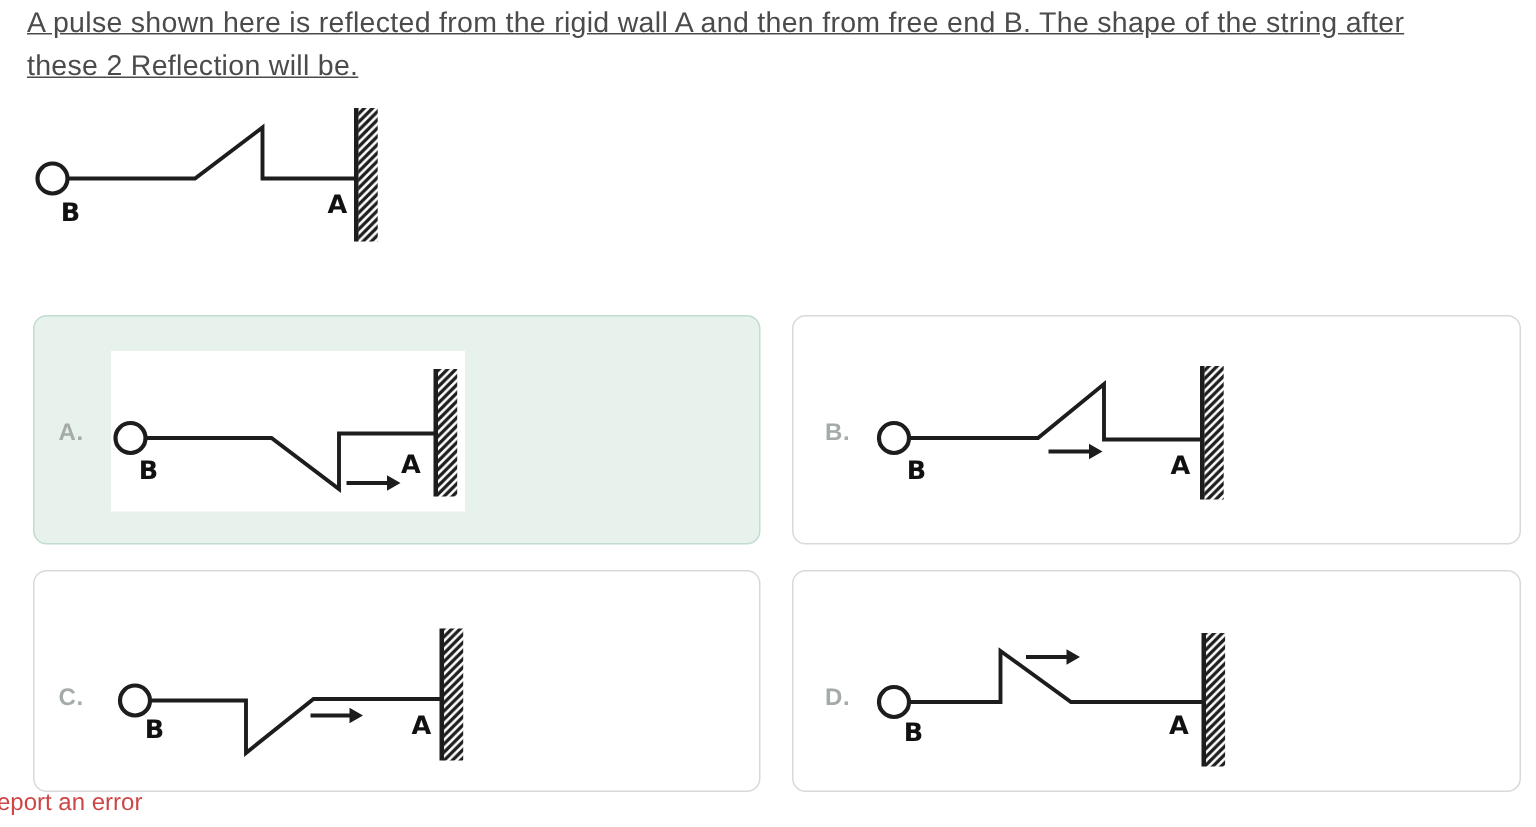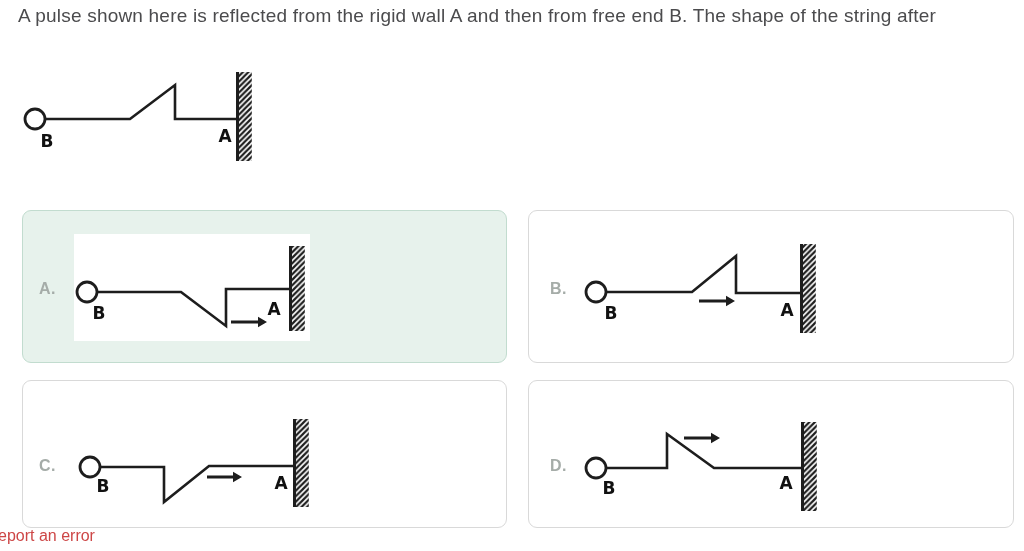--- a/index.html
+++ b/index.html
@@ -2,21 +2,21 @@
 <html><head>
 <meta charset="utf-8">
 <style>
   html,body{margin:0;padding:0;background:#fff;}
   .page{
     position:relative;width:1024px;height:551px;background:#fff;
     font-family:"Liberation Sans",sans-serif;overflow:hidden;
   }
   .q-line{
     position:absolute;left:18px;white-space:nowrap;
-    font-size:19px;letter-spacing:.2px;color:#4b4b4d;
+    font-size:19px;letter-spacing:.2px;color:#4b4b4d;text-decoration:underline;
   }
   .q1{top:5px;}
   .q2{top:34px;}
 
   .card{
     position:absolute;background:#fff;border:1px solid #d9d9d9;border-radius:9px;
     box-sizing:border-box;
   }
   .card.selected{background:#e7f2ec;border:1px solid #c2dccf;}
   .card-a{left:22px;top:210px;width:485px;height:153px;}
@@ -60,20 +60,21 @@
 
   <svg width="0" height="0" style="position:absolute" aria-hidden="true">
     <defs>
       <pattern id="hatch" width="5.5" height="5.5" patternUnits="userSpaceOnUse">
         <path d="M-1 6.5L6.5 -1M-1 1L1 -1M4.5 6.5L6.5 4.5" stroke="#1d1d1d" stroke-width="2.2"></path>
       </pattern>
     </defs>
   </svg>
 
   <div class="q-line q1">A pulse shown here is reflected from the rigid wall A and then from free end B. The shape of the string after</div>
+  <div class="q-line q2">these 2 Reflection will be.</div>
 
   <svg class="fig fig-main" width="236" height="100" viewBox="0 0 236 100">
     <line class="wall-line" x1="219.5" y1="6" x2="219.5" y2="95"></line>
     <rect class="wall-hatch" x="220.8" y="6" width="13" height="89"></rect>
     <path class="string" d="M28 53H112L157 19V53H219"></path>
     <circle class="ring" cx="17" cy="53" r="10"></circle>
     <text class="fig-label" x="29" y="81">B</text>
     <text class="fig-label" x="207" y="76">A</text>
   </svg>
 

